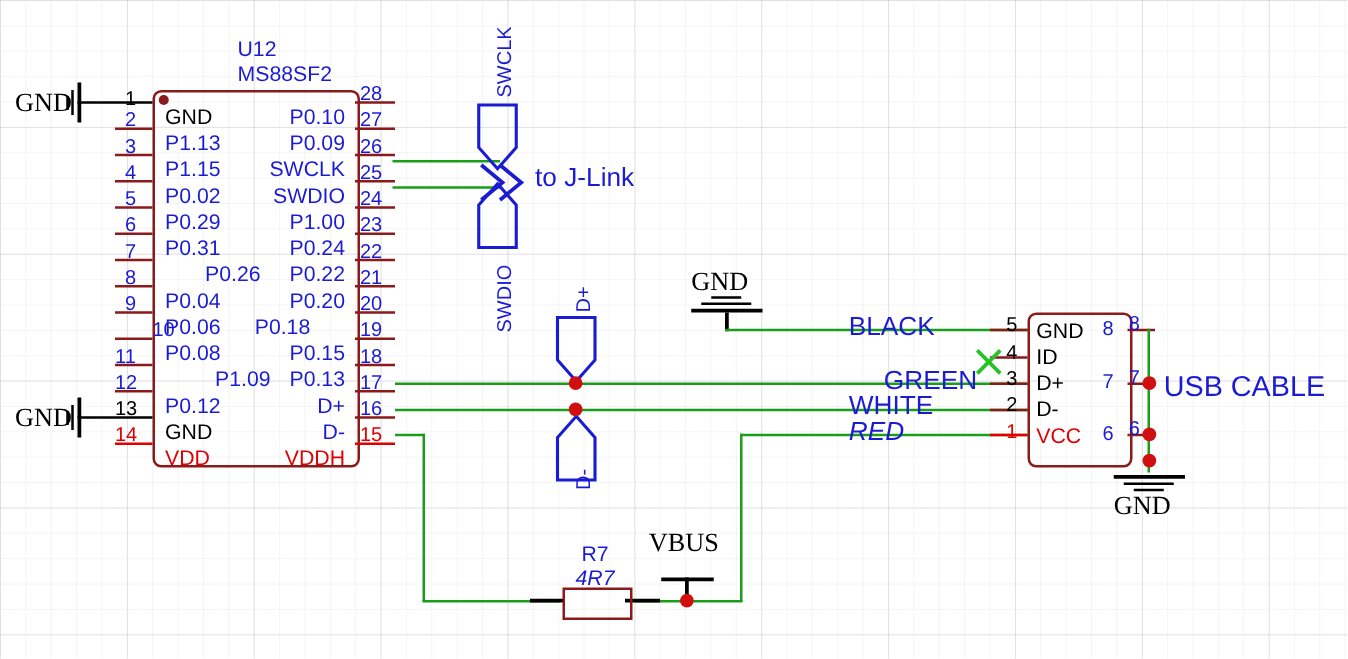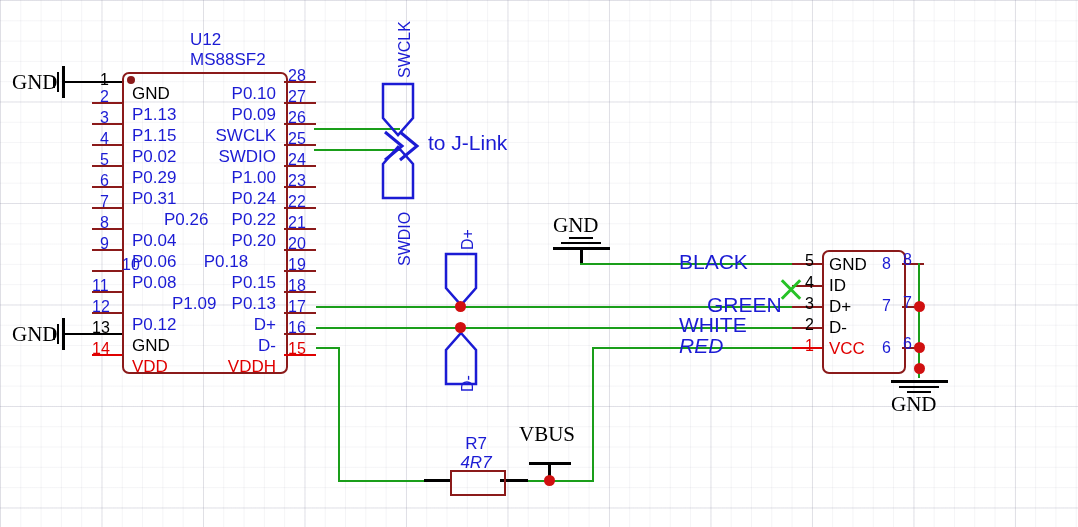--- a/index.html
+++ b/index.html
@@ -288,14 +288,15 @@
   <div class="dot" style="left:914px;top:342px;"></div>
   <div class="dot" style="left:914px;top:363px;"></div>
 
   <div>
     <div class="gbar" style="left:891px;top:380px;width:57px;height:3px;"></div>
     <div class="gbar" style="left:899px;top:386px;width:40px;height:2px;"></div>
     <div class="gbar" style="left:907px;top:391px;width:24px;height:2px;"></div>
     <div class="gndtxt" style="left:891px;top:392px;">GND</div>
   </div>
 
+  <div class="usbcable" style="left:931px;top:296px;">USB CABLE</div>
 
 </div>
 
 </body></html>

